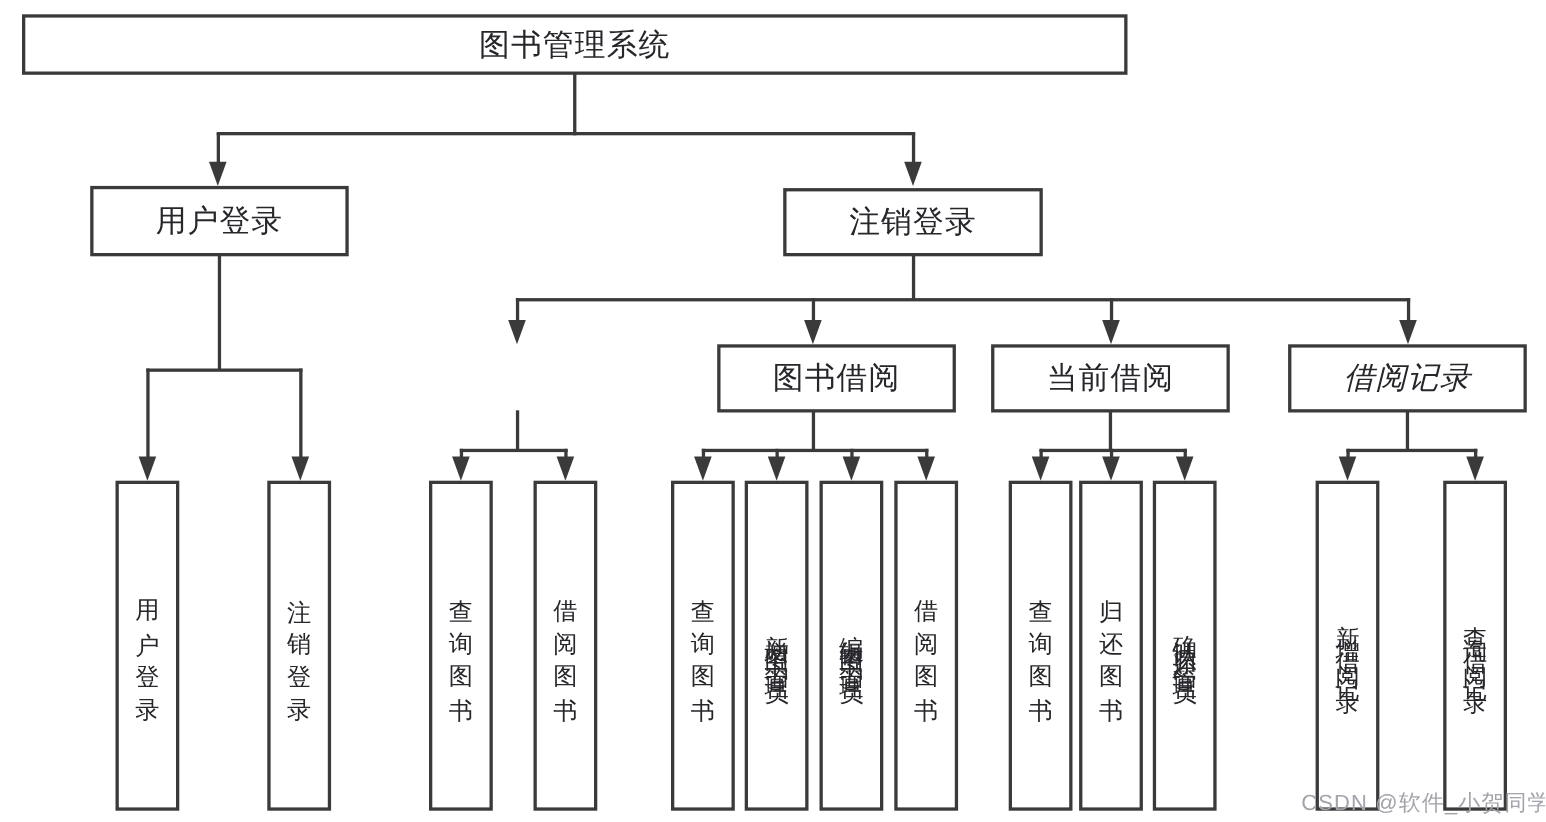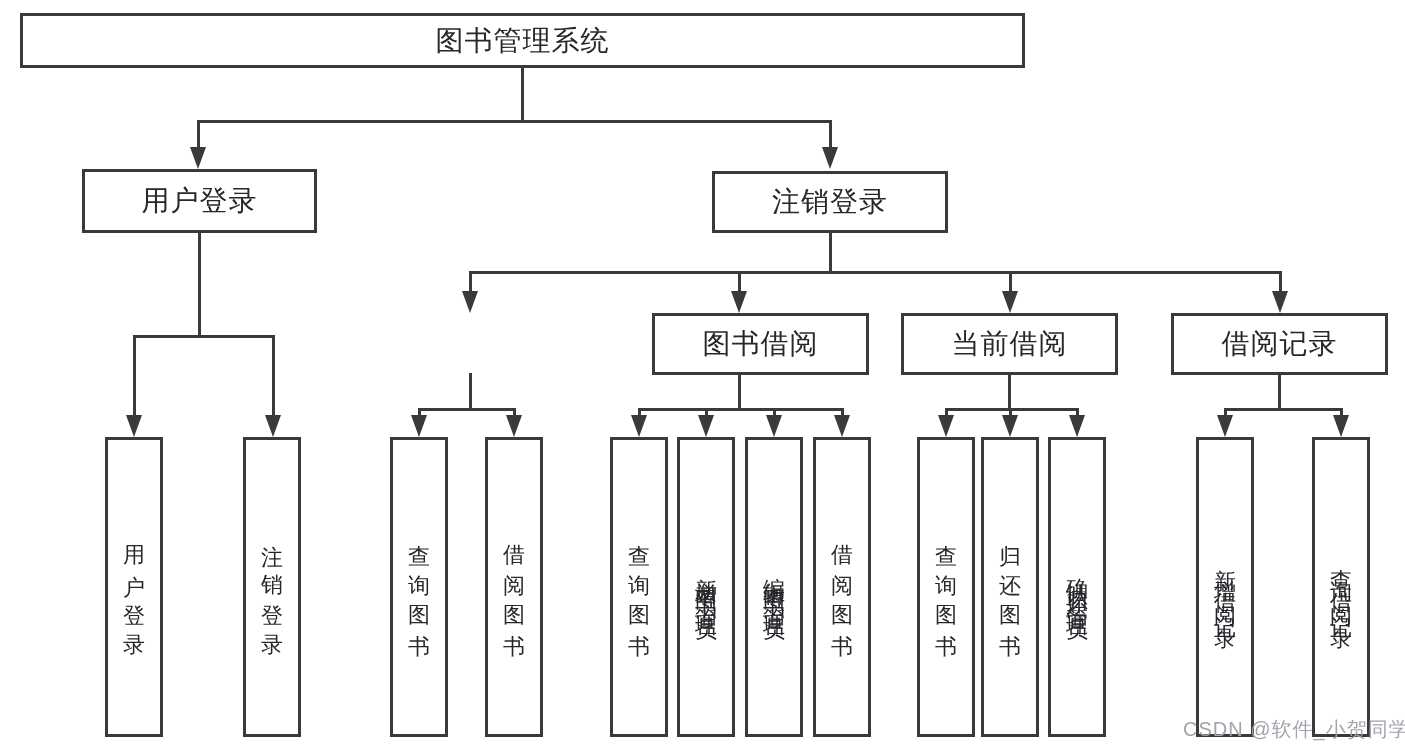--- a/index.html
+++ b/index.html
@@ -50,21 +50,21 @@
   <div class="arrowhead" style="left:462px;top:291px;"></div>
   <div class="vline" style="left:737.5px;top:271px;height:22px;"></div>
   <div class="arrowhead" style="left:731px;top:291px;"></div>
   <div class="vline" style="left:1008.5px;top:271px;height:22px;"></div>
   <div class="arrowhead" style="left:1002px;top:291px;"></div>
   <div class="vline" style="left:1278.5px;top:271px;height:22px;"></div>
   <div class="arrowhead" style="left:1272px;top:291px;"></div>
 
   <div class="node" style="left:631px;top:313px;width:217px;height:62px;margin-left:21px;">图书借阅</div>
   <div class="node" style="left:901px;top:313px;width:217px;height:62px;text-align:center;">当前借阅</div>
-  <div class="node" style="left:1171px;top:313px;width:217px;height:62px;">借阅记录</div>
+  <div class="node" style="left:1171px;top:313px;width:217px;height:62px;font-style:italic;">借阅记录</div>
 
   <div class="vline" style="left:469px;top:373px;height:37px;"></div>
   <div class="hline" style="left:417.5px;top:408px;width:98px;"></div>
   <div class="vline" style="left:417.5px;top:408px;height:9px;"></div>
   <div class="arrowhead" style="left:411px;top:415px;"></div>
   <div class="vline" style="left:512.5px;top:408px;height:9px;"></div>
   <div class="arrowhead" style="left:506px;top:415px;"></div>
 
   <div class="vline" style="left:738px;top:373px;height:37px;"></div>
   <div class="hline" style="left:637.5px;top:408px;width:206px;"></div>

